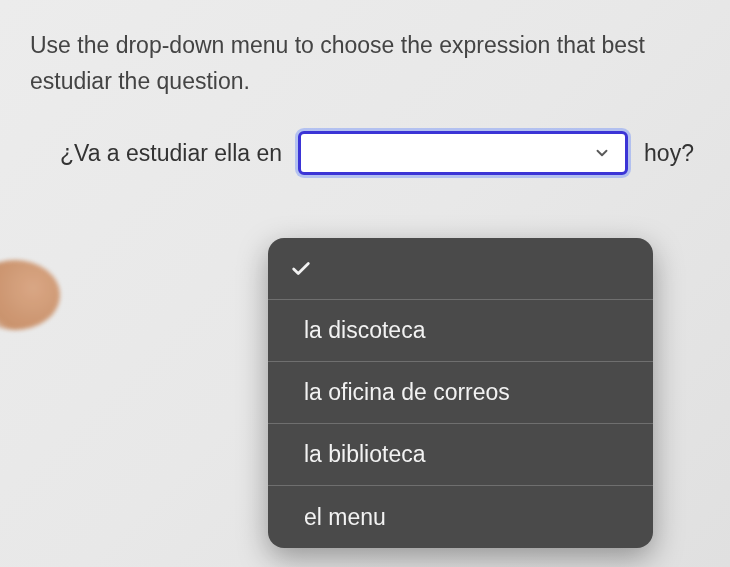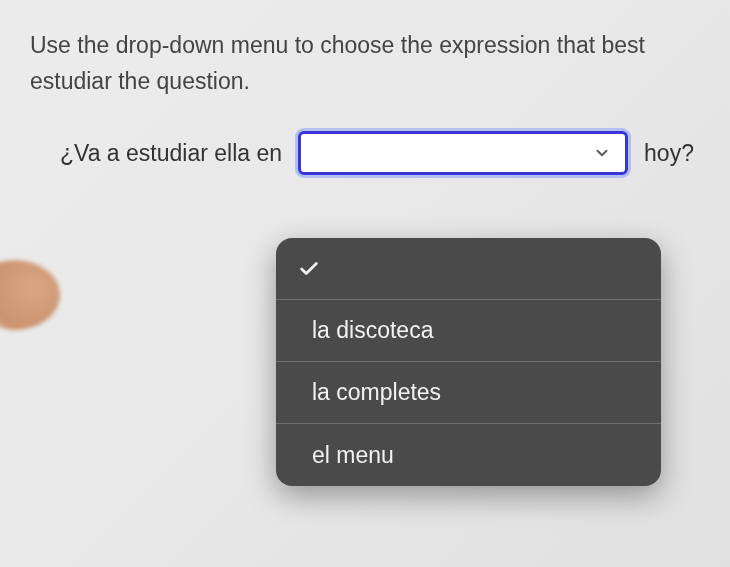--- a/index.html
+++ b/index.html
@@ -41,21 +41,21 @@
       padding: 0 14px 0 14px;
       cursor: pointer;
     }
     .dropdown-box .chev {
       width: 18px;
       height: 18px;
       color: #5a5a5a;
     }
     .dropdown-menu {
       position: absolute;
-      left: 276px;
+      left: 268px;
       top: 238px;
       width: 385px;
       background: #4a4a4a;
       border-radius: 16px;
       box-shadow: 0 10px 30px rgba(0,0,0,0.35);
       overflow: hidden;
     }
     .menu-item {
       display: flex;
       align-items: center;
@@ -111,20 +111,23 @@
   <div class="menu-item check">
     <svg class="check-icon" viewBox="0 0 24 24" fill="none" stroke="currentColor" stroke-width="3" stroke-linecap="round" stroke-linejoin="round">
       <polyline points="20 6 9 17 4 12"></polyline>
     </svg>
     <span></span>
   </div>
   <div class="menu-item">
     <span>la discoteca</span>
   </div>
   <div class="menu-item">
-    <span>la completes</span>
+    <span>la oficina de correos</span>
+  </div>
+  <div class="menu-item">
+    <span>la biblioteca</span>
   </div>
   <div class="menu-item">
     <span>el menu</span>
   </div>
 </div>
 
 <div class="finger"></div>
 
 </body></html>

